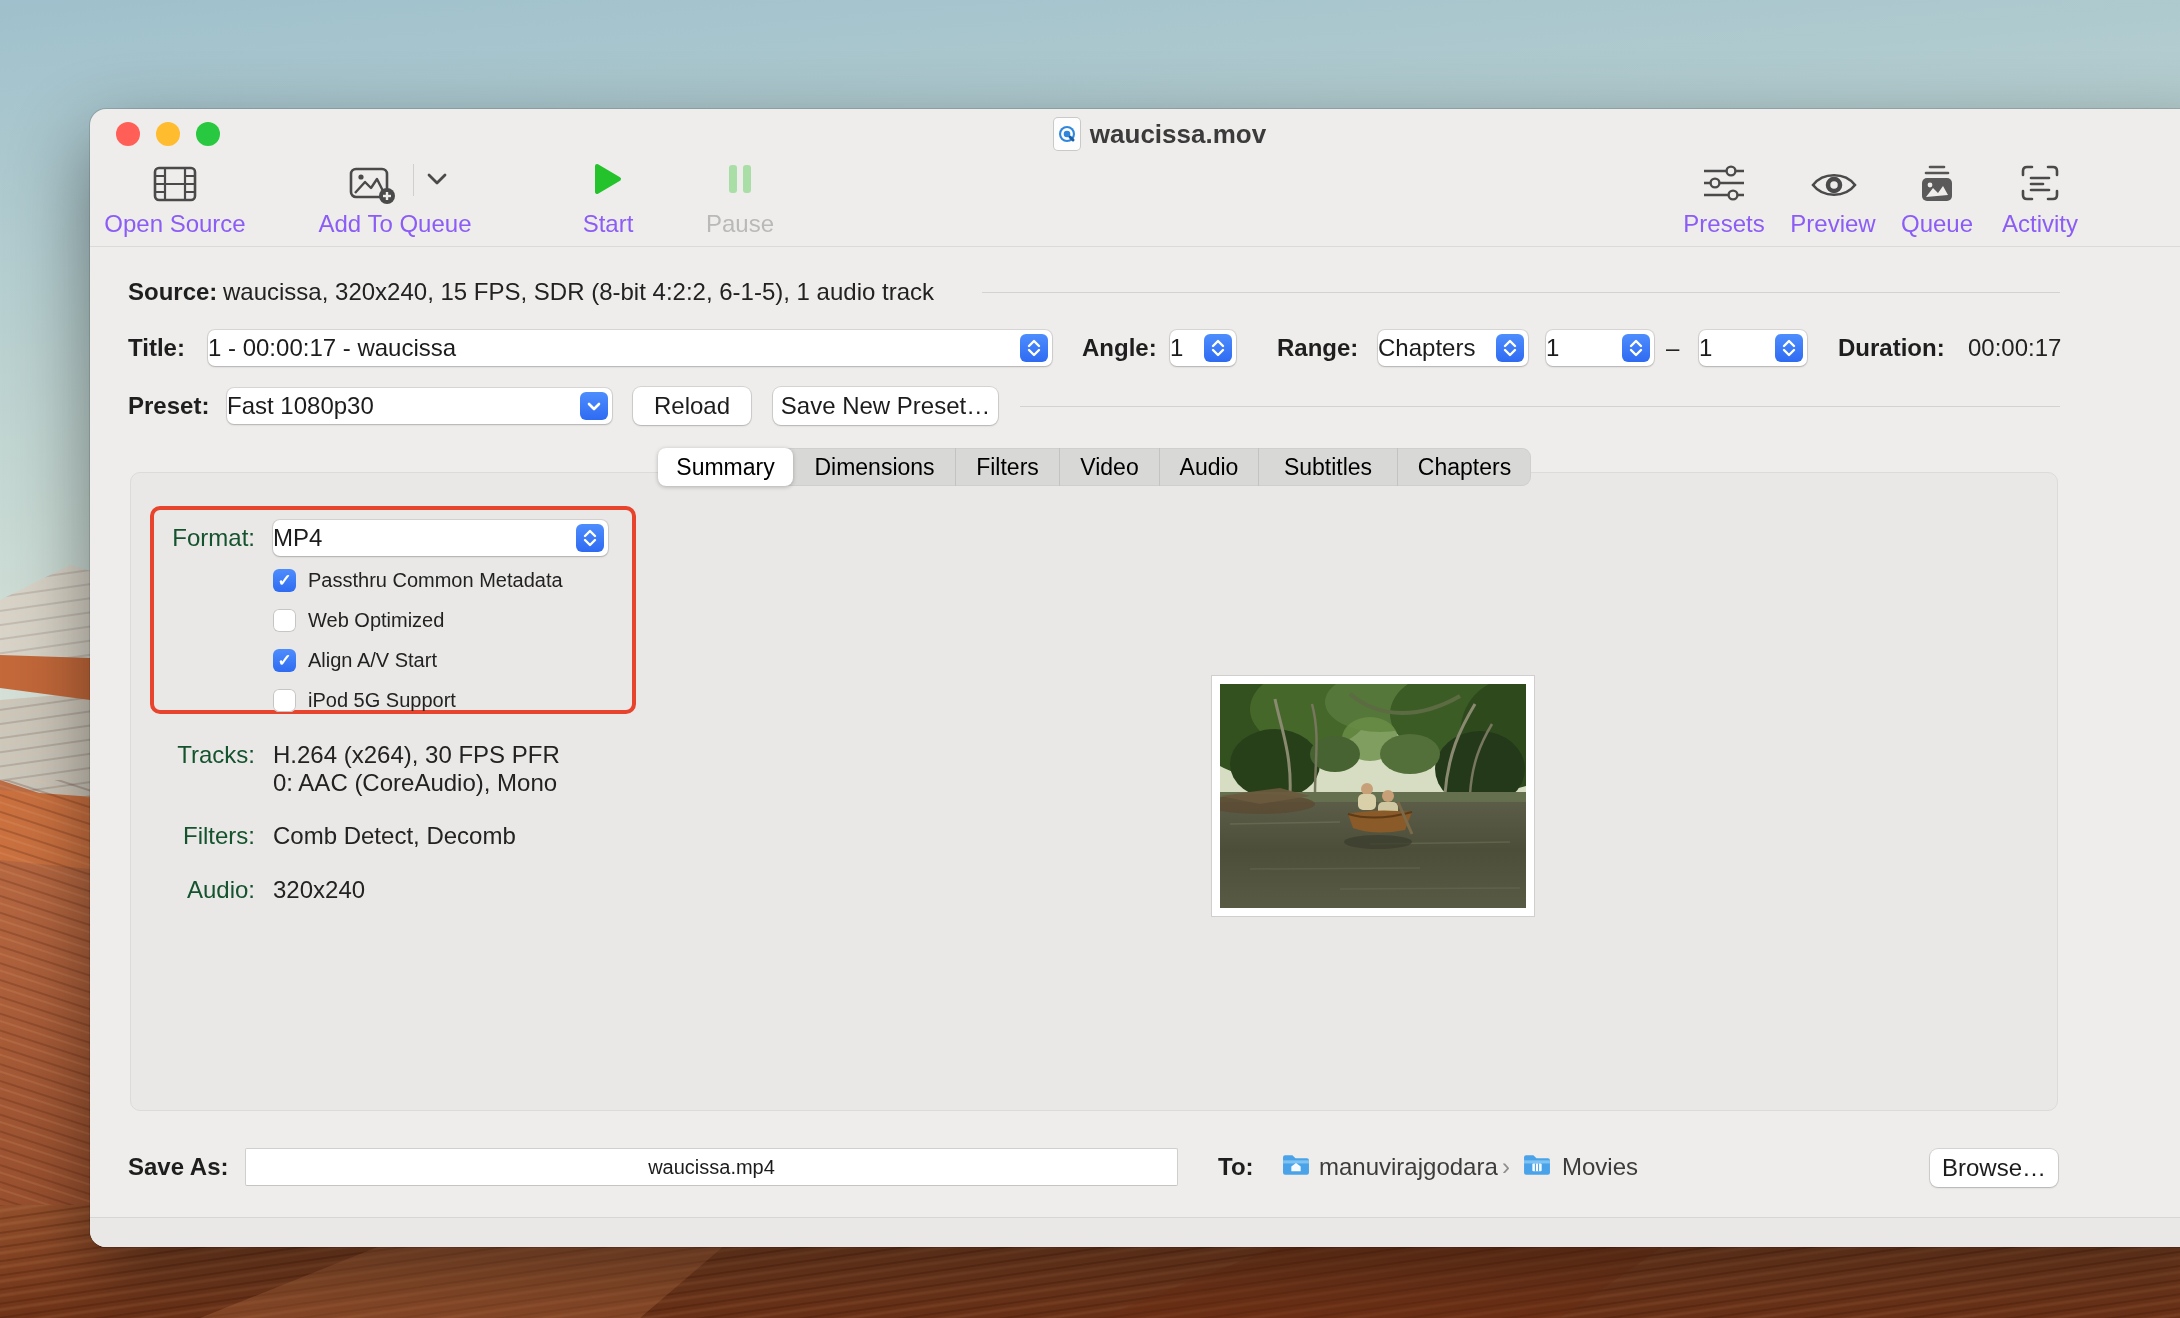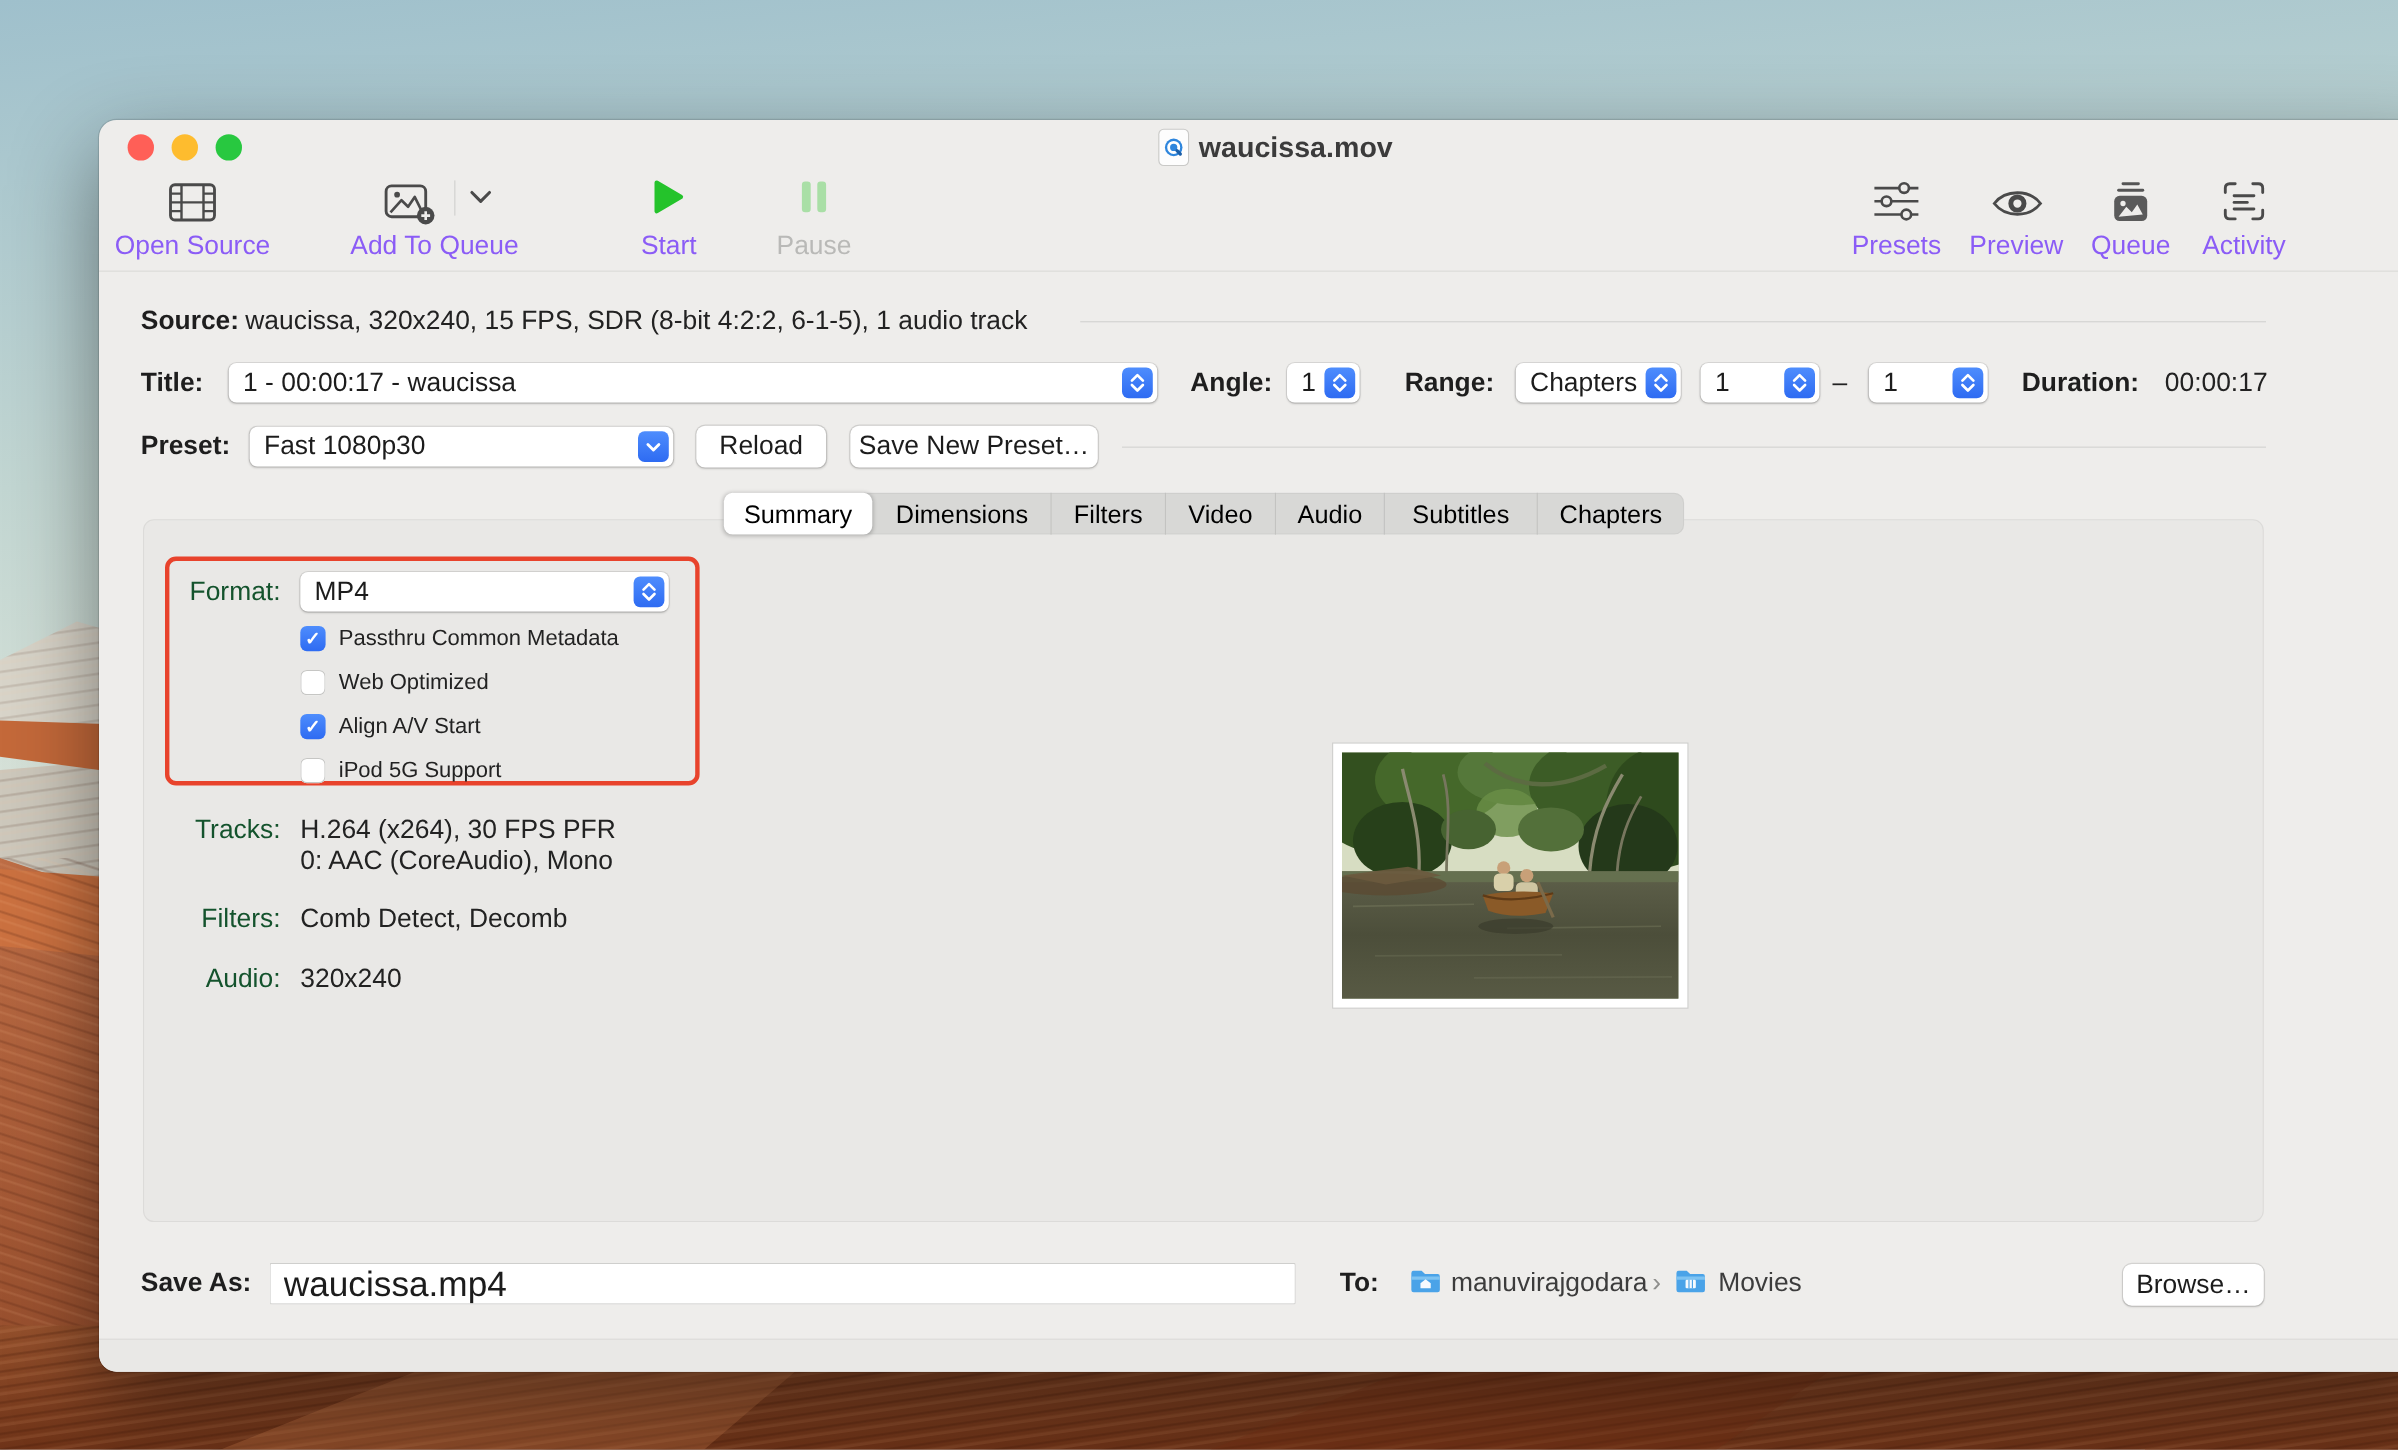--- a/index.html
+++ b/index.html
@@ -29,21 +29,21 @@
   #queue-split-divider{position:absolute;left:323px;top:55px;width:1px;height:32px;background:#cfcfcd;}
 
   
   .lbl{position:absolute;font-size:24px;font-weight:700;color:#1e1e1e;height:30px;line-height:30px;}
   .val{position:absolute;font-size:24px;font-weight:400;color:#222;height:30px;line-height:30px;}
   .hline{position:absolute;height:1px;background:#d2d2d0;}
 
   
   .popup{position:absolute;height:36px;background:#fff;border-radius:7px;
     box-shadow:0 0 0 1px rgba(0,0,0,.09),0 1px 2px rgba(0,0,0,.18);
-    display:flex;align-items:center;font-size:24px;color:#1c1c1c;padding-left:13px;box-sizing:border-box;}
+    display:flex;align-items:center;font-size:24px;color:#1c1c1c;box-sizing:border-box;}
   .popup .cap{position:absolute;right:4px;top:4px;width:28px;height:28px;border-radius:6px;
     background:linear-gradient(#4e8dfd,#2e6bf2);display:flex;align-items:center;justify-content:center;}
   .pushbtn{position:absolute;height:38px;background:#fff;border-radius:8px;
     box-shadow:0 0 0 1px rgba(0,0,0,.1),0 1px 2px rgba(0,0,0,.16);
     display:flex;align-items:center;justify-content:center;font-size:24px;color:#1c1c1c;}
 
   
   #tabbar{position:absolute;left:568px;top:339px;height:38px;display:flex;
     background:#d8d8d6;border-radius:9px;box-shadow:inset 0 0 0 1px rgba(0,0,0,.04);}
   .tab{display:flex;align-items:center;justify-content:center;font-size:23px;color:#000000;
@@ -64,22 +64,22 @@
     display:flex;align-items:center;justify-content:center;font-size:17px;font-weight:700;color:transparent;}
   .cb.checked{background:linear-gradient(#4e8dfd,#2e6bf2);box-shadow:none;color:#fff;}
   .cb-row .cb-label{font-size:20px;color:#222;}
 
   
   #preview-thumb{position:absolute;left:1122px;top:567px;width:306px;height:224px;
     background:#fff;padding:8px;box-shadow:0 0 0 1px #cfcfcd;}
 
   
   #saveas-input{position:absolute;left:155px;top:1039px;width:933px;height:38px;box-sizing:border-box;
-    border:1px solid #cfcfcd;border-bottom-color:#c4c4c2;background:#fff;font-size:32px;color:#1c1c1c;
-    padding:0 12px;font-family:"Liberation Sans",sans-serif;border-radius:2px;}
+    border:1px solid #cfcfcd;border-bottom-color:#c4c4c2;background:#fff;font-size:20px;color:#1c1c1c;
+    padding:0 12px;font-family:"Liberation Sans",sans-serif;border-radius:2px;text-align:center;}
   .crumb{position:absolute;top:1043px;font-size:24px;color:#3c3c3c;height:30px;line-height:30px;}
   .folder-ic{position:absolute;top:1044px;}
   #footer-divider{position:absolute;left:0;right:0;top:1108px;height:1px;background:#d6d6d4;}
   #footer{position:absolute;left:0;right:0;top:1109px;bottom:0;background:#e9e8e6;
     border-radius:0 0 16px 16px;}
 </style>
 </head>
 <body>
 
 <div id="stage">

